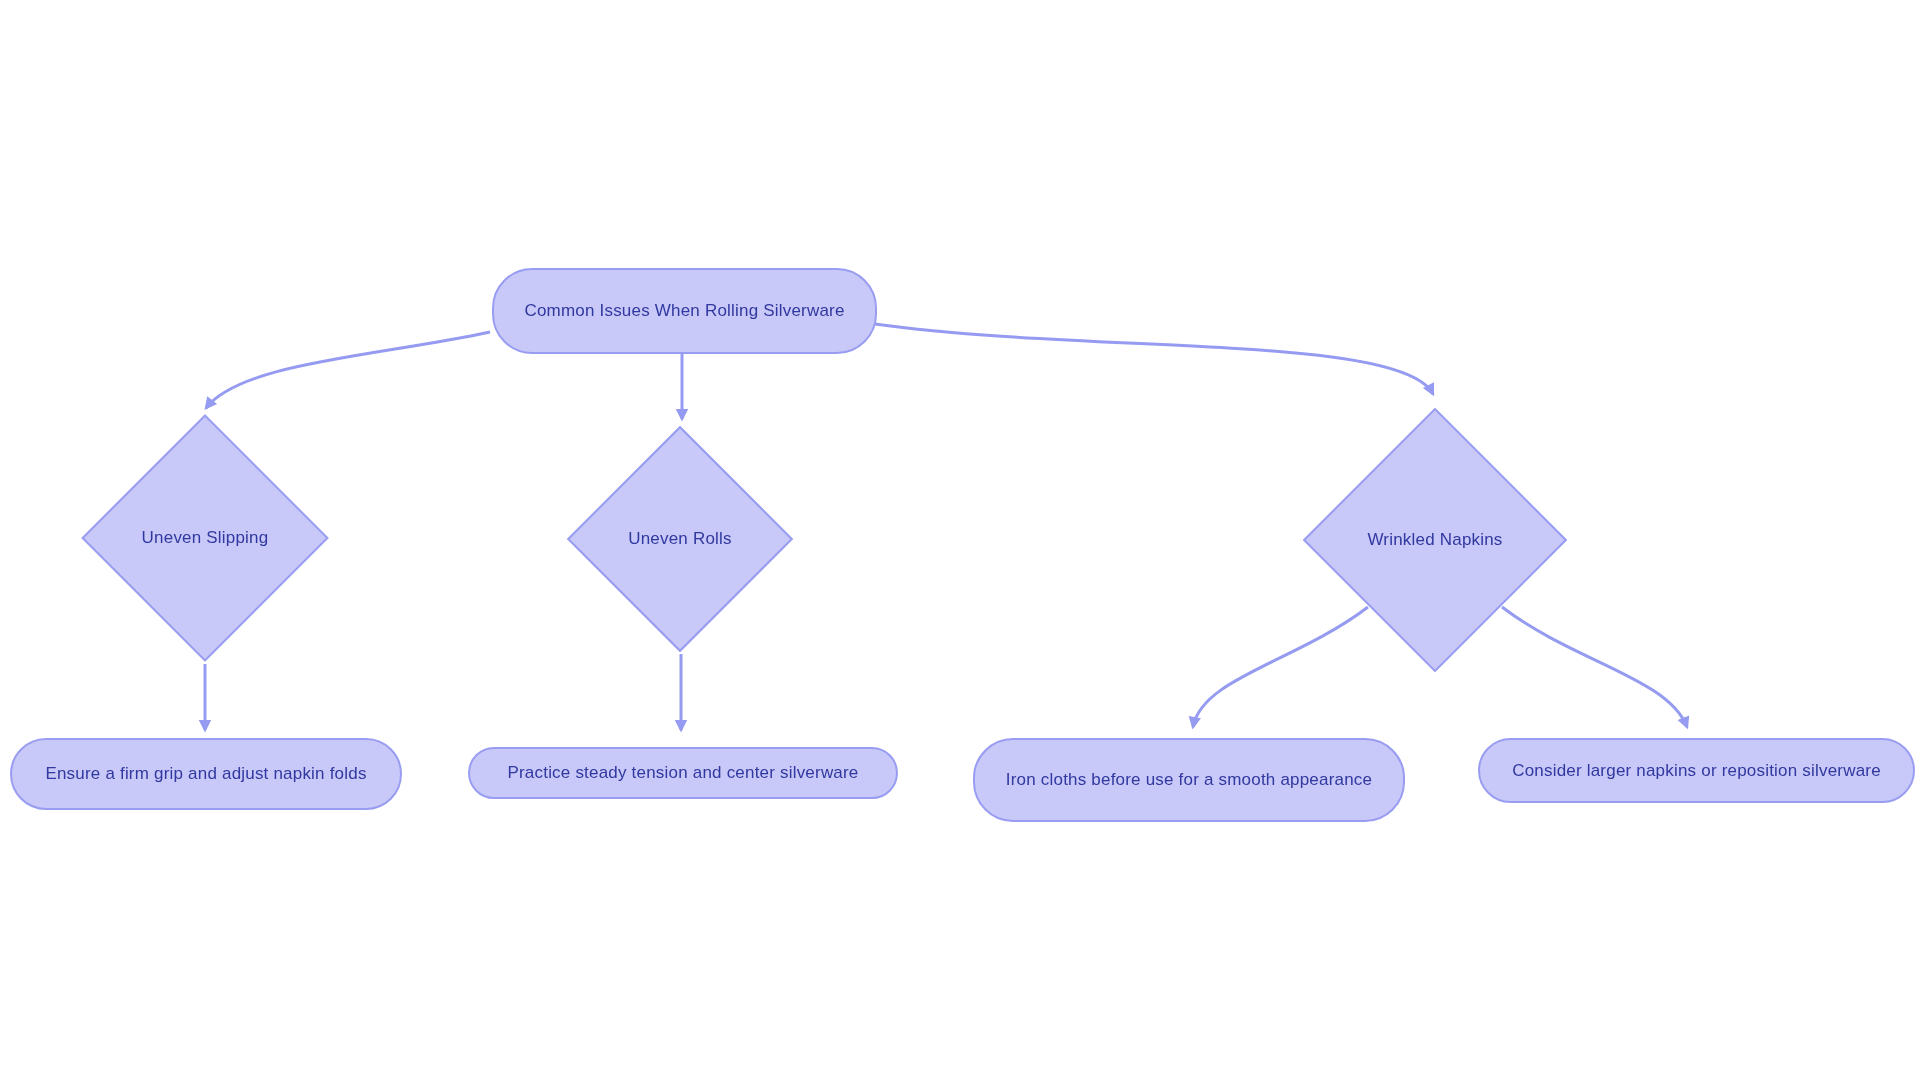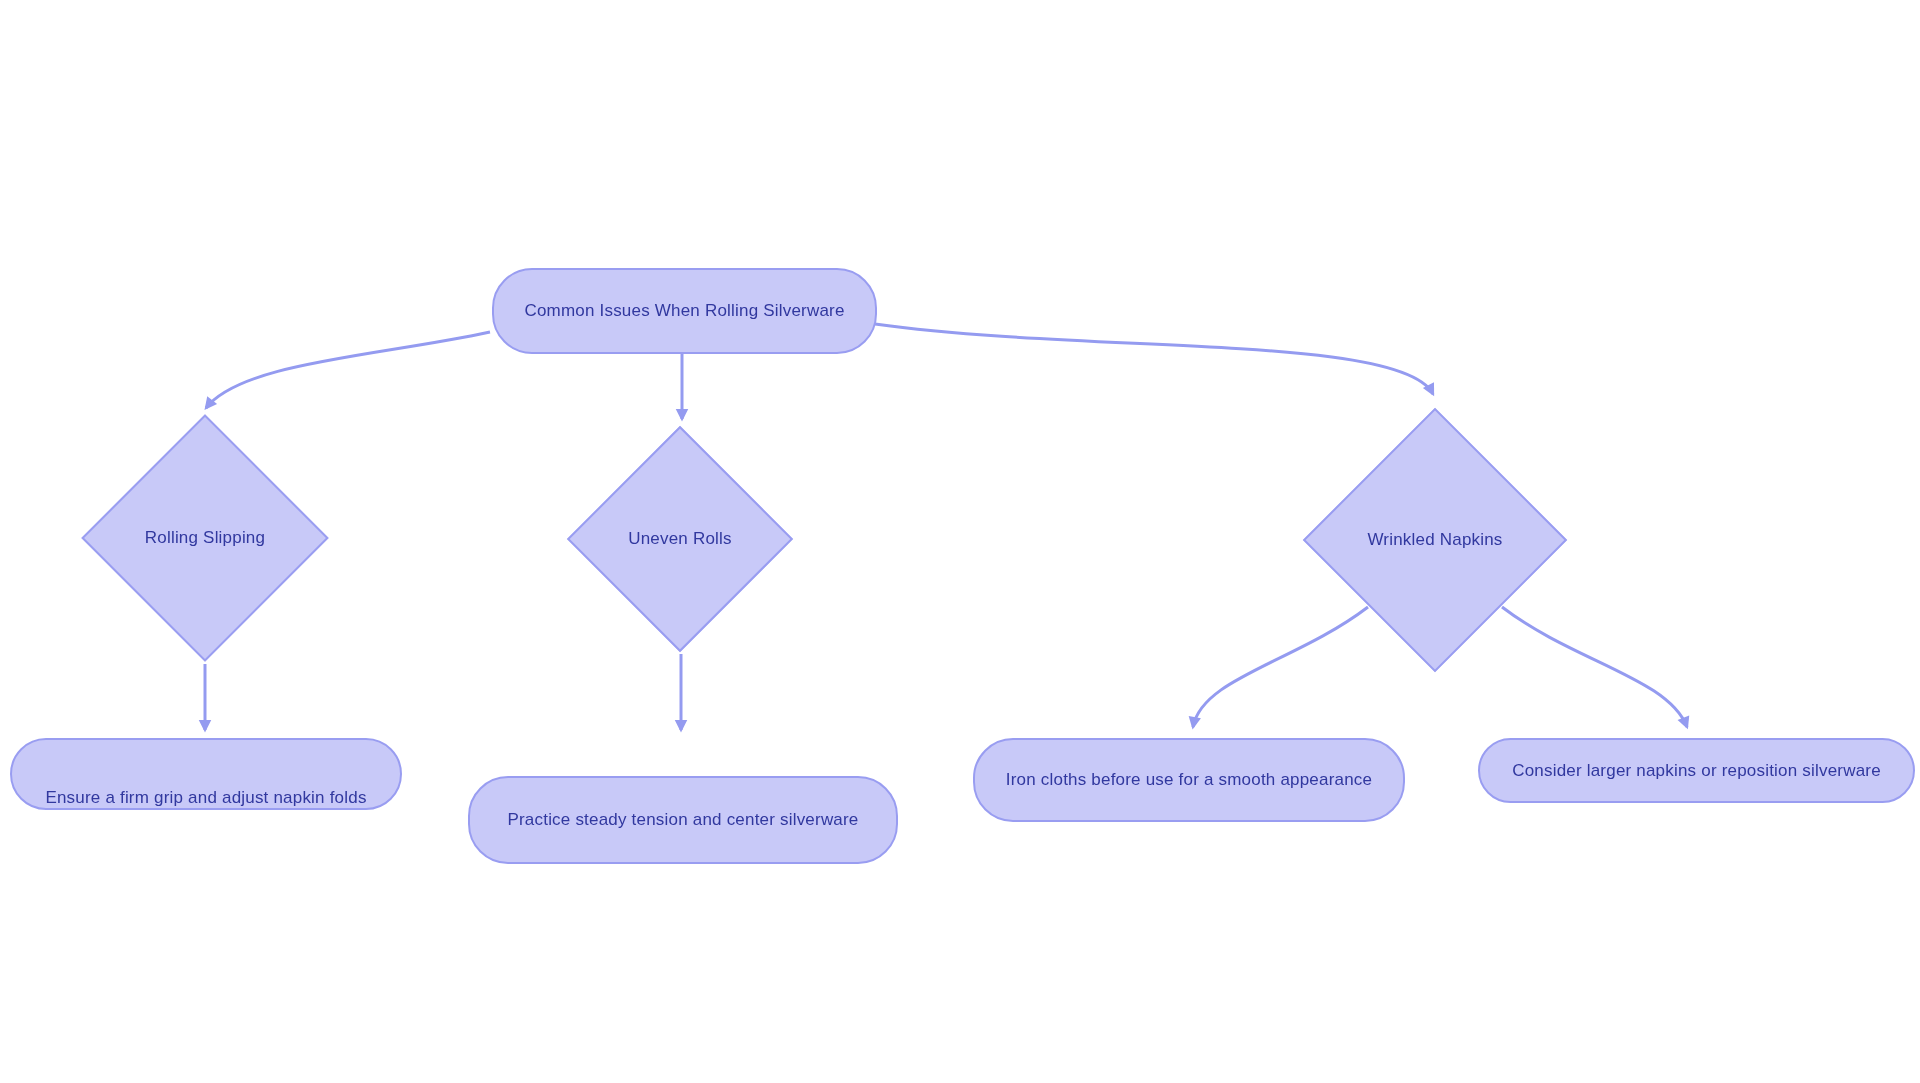--- a/index.html
+++ b/index.html
@@ -80,38 +80,38 @@
     <path class="edge" d="M 1368,607 C 1296,662 1202,678 1193,727" marker-end="url(#arrow)"></path>
     <path class="edge" d="M 1502,607 C 1574,662 1668,678 1687,727" marker-end="url(#arrow)"></path>
   </svg>
 
   <div class="node pill" style="left:492px; top:268px; width:385px; height:86px;">
     <div class="node-label">Common Issues When Rolling Silverware</div>
   </div>
 
   <div class="node diamond" style="left:80px; top:413px; width:250px; height:250px;">
     <div class="diamond-shape" style="width:175px; height:175px;"></div>
-    <div class="node-label">Rolling Slipping</div>
+    <div class="node-label">Uneven Slipping</div>
   </div>
 
   <div class="node diamond" style="left:1302px; top:407px; width:266px; height:266px;">
     <div class="diamond-shape" style="width:187px; height:187px;"></div>
     <div class="node-label">Wrinkled Napkins</div>
   </div>
 
   <div class="node diamond" style="left:566px; top:425px; width:228px; height:228px;">
     <div class="diamond-shape" style="width:160px; height:160px;"></div>
     <div class="node-label">Uneven Rolls</div>
   </div>
 
-  <div class="node pill" style="left:10px; top:738px; width:392px; height:72px;align-items:flex-end;">
+  <div class="node pill" style="left:10px; top:738px; width:392px; height:72px;">
     <div class="node-label">Ensure a firm grip and adjust napkin folds</div>
   </div>
 
-  <div class="node pill" style="left:468px; top:776px; width:430px; height:88px;">
+  <div class="node pill" style="left:468px; top:747px; width:430px; height:52px;">
     <div class="node-label">Practice steady tension and center silverware</div>
   </div>
 
   <div class="node pill" style="left:973px; top:738px; width:432px; height:84px;">
     <div class="node-label">Iron cloths before use for a smooth appearance</div>
   </div>
 
   <div class="node pill" style="left:1478px; top:738px; width:437px; height:65px;">
     <div class="node-label">Consider larger napkins or reposition silverware</div>
   </div>

